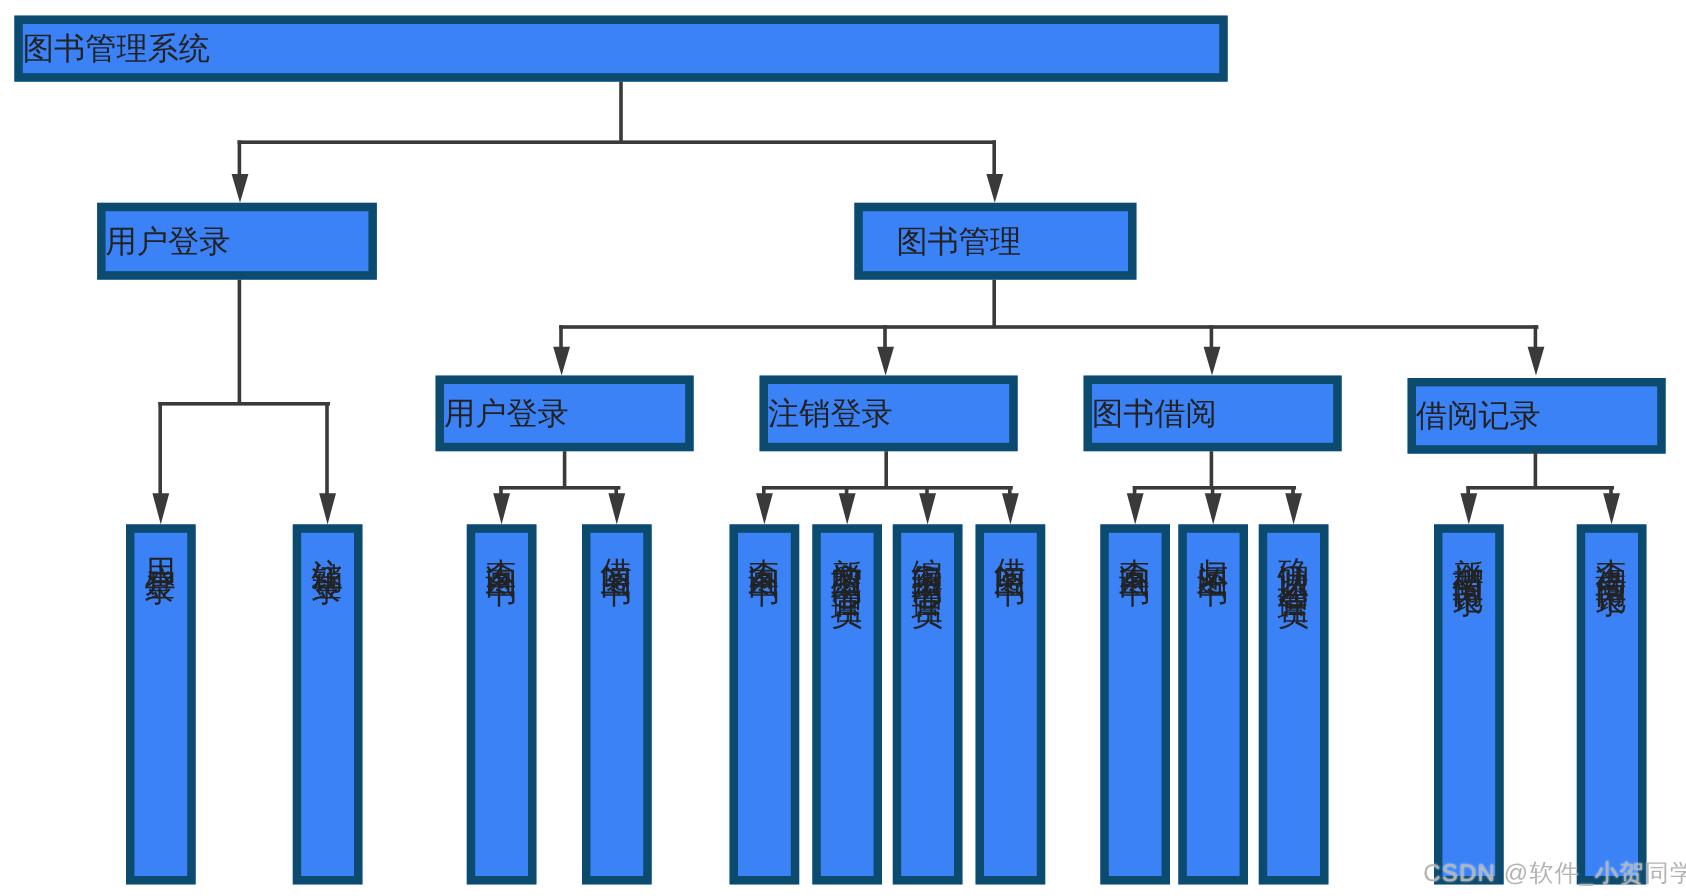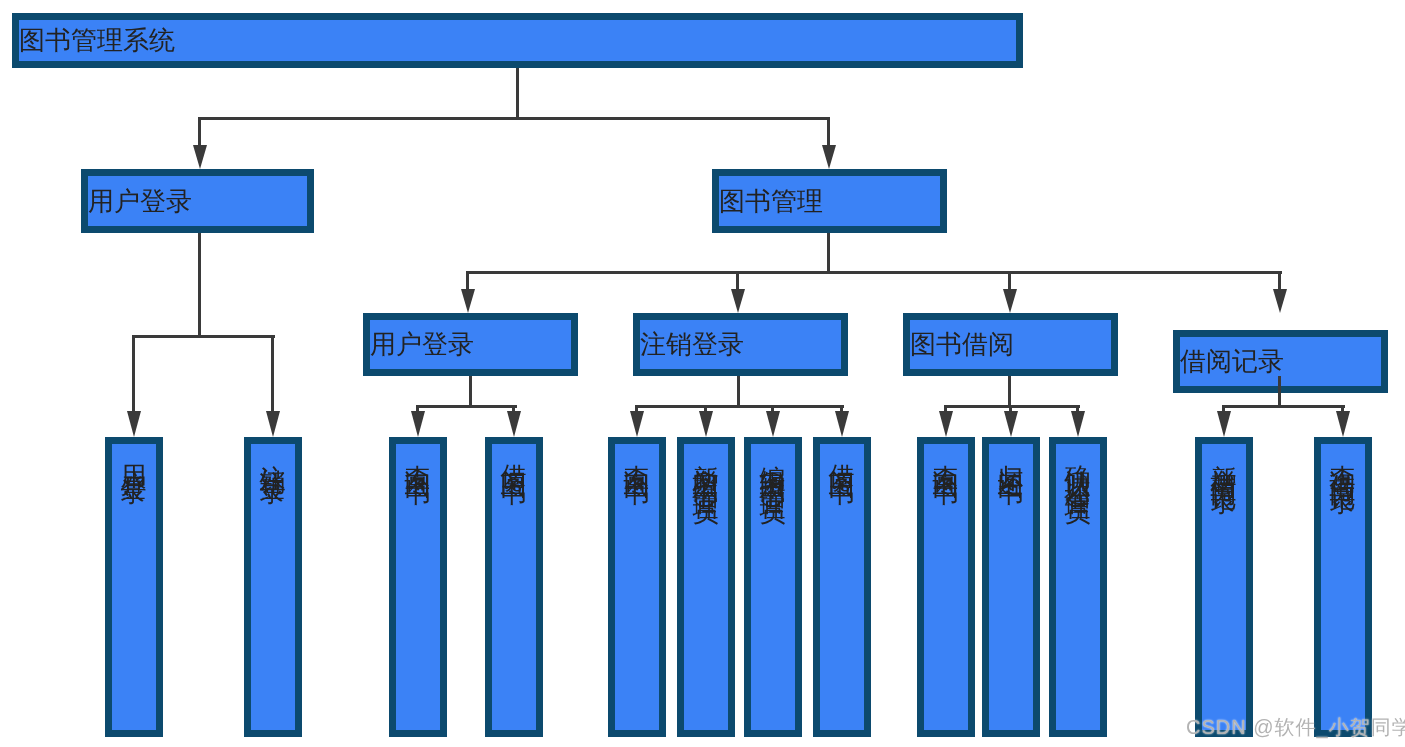--- a/index.html
+++ b/index.html
@@ -44,21 +44,21 @@
   <div class="vline" style="left:516px; top:68px;  height:51px;"></div>
   <div class="hline" style="left:198px; top:117px; width:632px;"></div>
   <div class="vline" style="left:198px; top:117px; height:30px;"></div>
   <div class="vline" style="left:827px; top:117px; height:30px;"></div>
   <div class="arrow mid" style="left:193px; top:145px;"></div>
   <div class="arrow mid" style="left:822px; top:145px;"></div>
 
   <div class="box" style="left:81px; top:169px; width:233px; height:64px;">
     <span>用户登录</span>
   </div>
-  <div class="box" style="left:712px; top:169px; width:235px; height:64px;">
+  <div class="box" style="left:712px; top:169px; width:235px; height:64px;padding-left:28px;">
     <span>图书管理</span>
   </div>
 
   <div class="vline" style="left:198px; top:233px; height:104px;"></div>
   <div class="hline" style="left:132px; top:335px; width:143px;"></div>
   <div class="vline" style="left:132px; top:335px; height:78px;"></div>
   <div class="vline" style="left:271px; top:335px; height:78px;"></div>
   <div class="arrow" style="left:127px; top:411px;"></div>
   <div class="arrow" style="left:266px; top:411px;"></div>
 
@@ -75,21 +75,21 @@
 
   <div class="box" style="left:363px; top:313px; width:215px; height:63px;">
     <span>用户登录</span>
   </div>
   <div class="box" style="left:633px; top:313px; width:215px; height:63px;">
     <span>注销登录</span>
   </div>
   <div class="box" style="left:903px; top:313px; width:215px; height:63px;">
     <span>图书借阅</span>
   </div>
-  <div class="box" style="left:1173px; top:330px; width:215px; height:63px;">
+  <div class="box" style="left:1173px; top:315px; width:215px; height:63px;">
     <span>借阅记录</span>
   </div>
 
   <div class="vline" style="left:469px; top:376px; height:31px;"></div>
   <div class="hline" style="left:416px; top:405px; width:101px;"></div>
   <div class="vline" style="left:416px; top:405px; height:9px;"></div>
   <div class="vline" style="left:512px; top:405px; height:9px;"></div>
   <div class="arrow" style="left:411px; top:411px;"></div>
   <div class="arrow" style="left:507px; top:411px;"></div>
 

